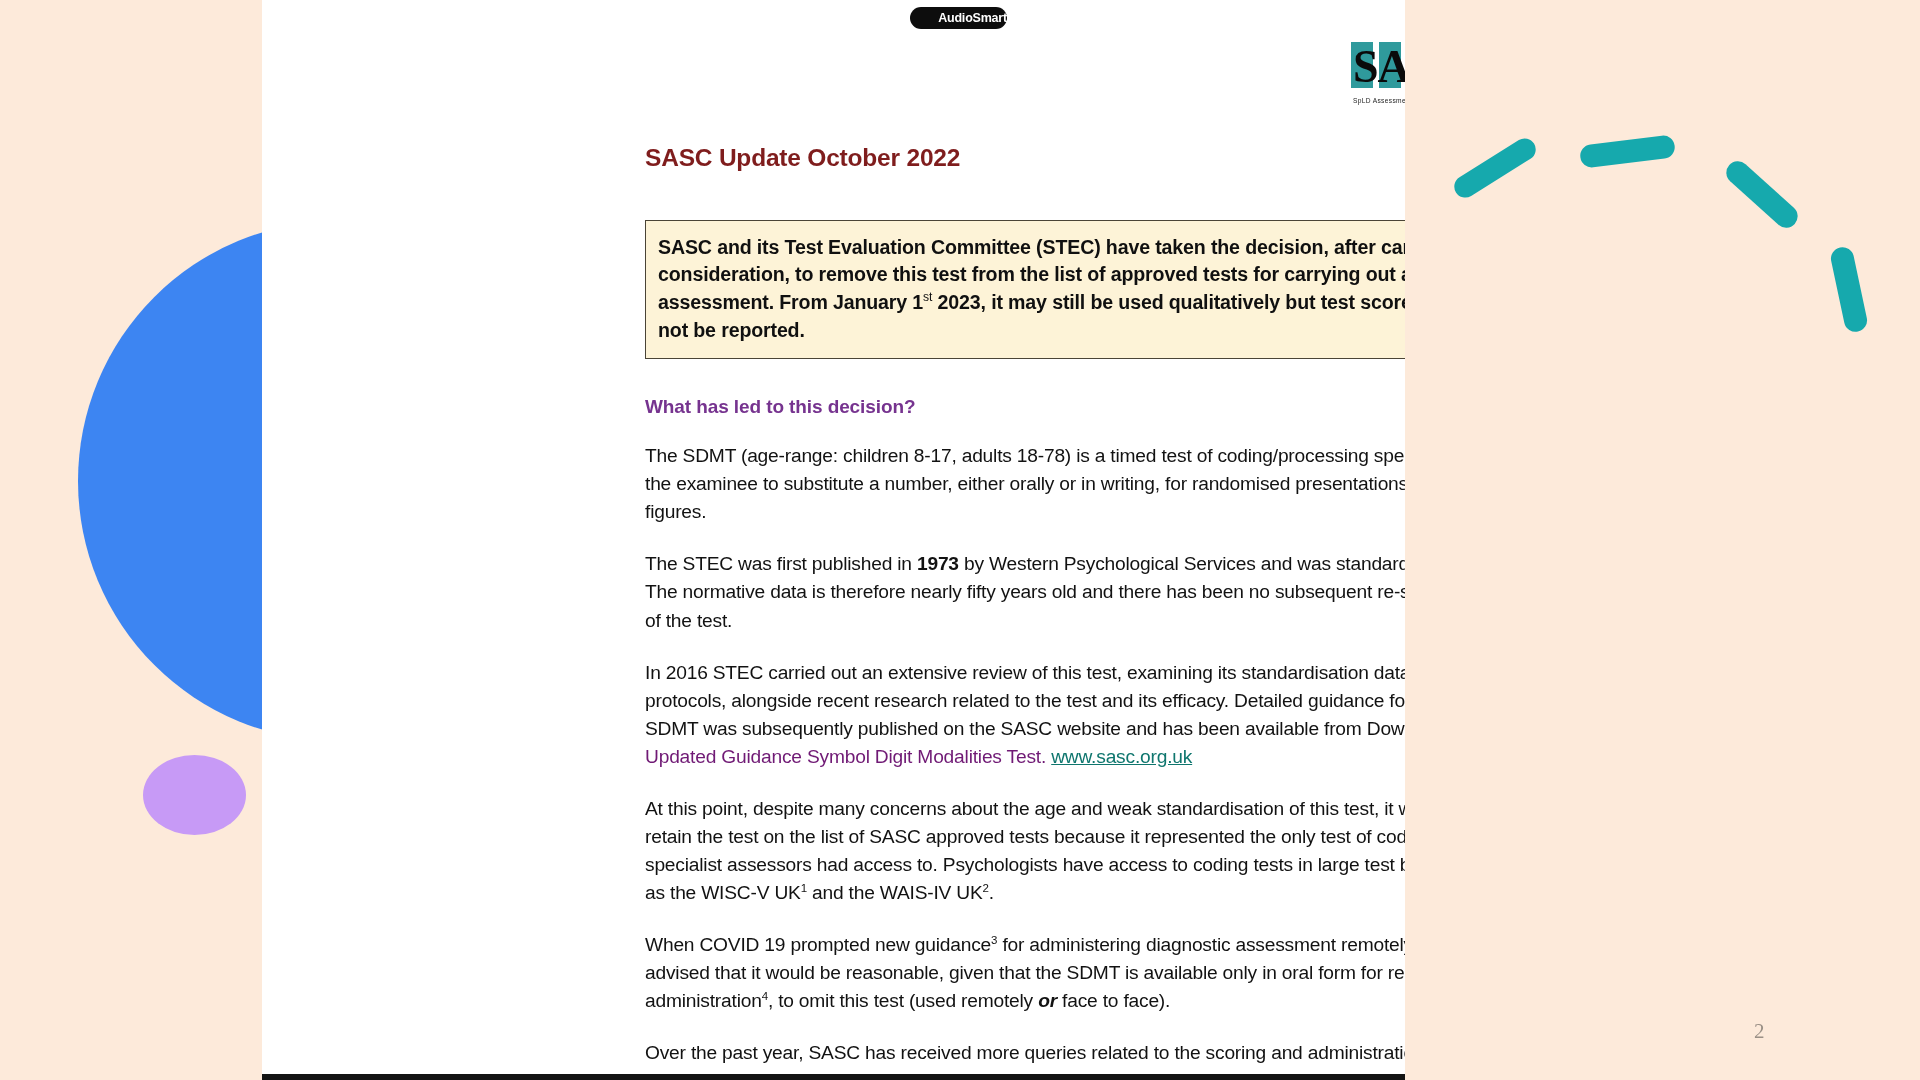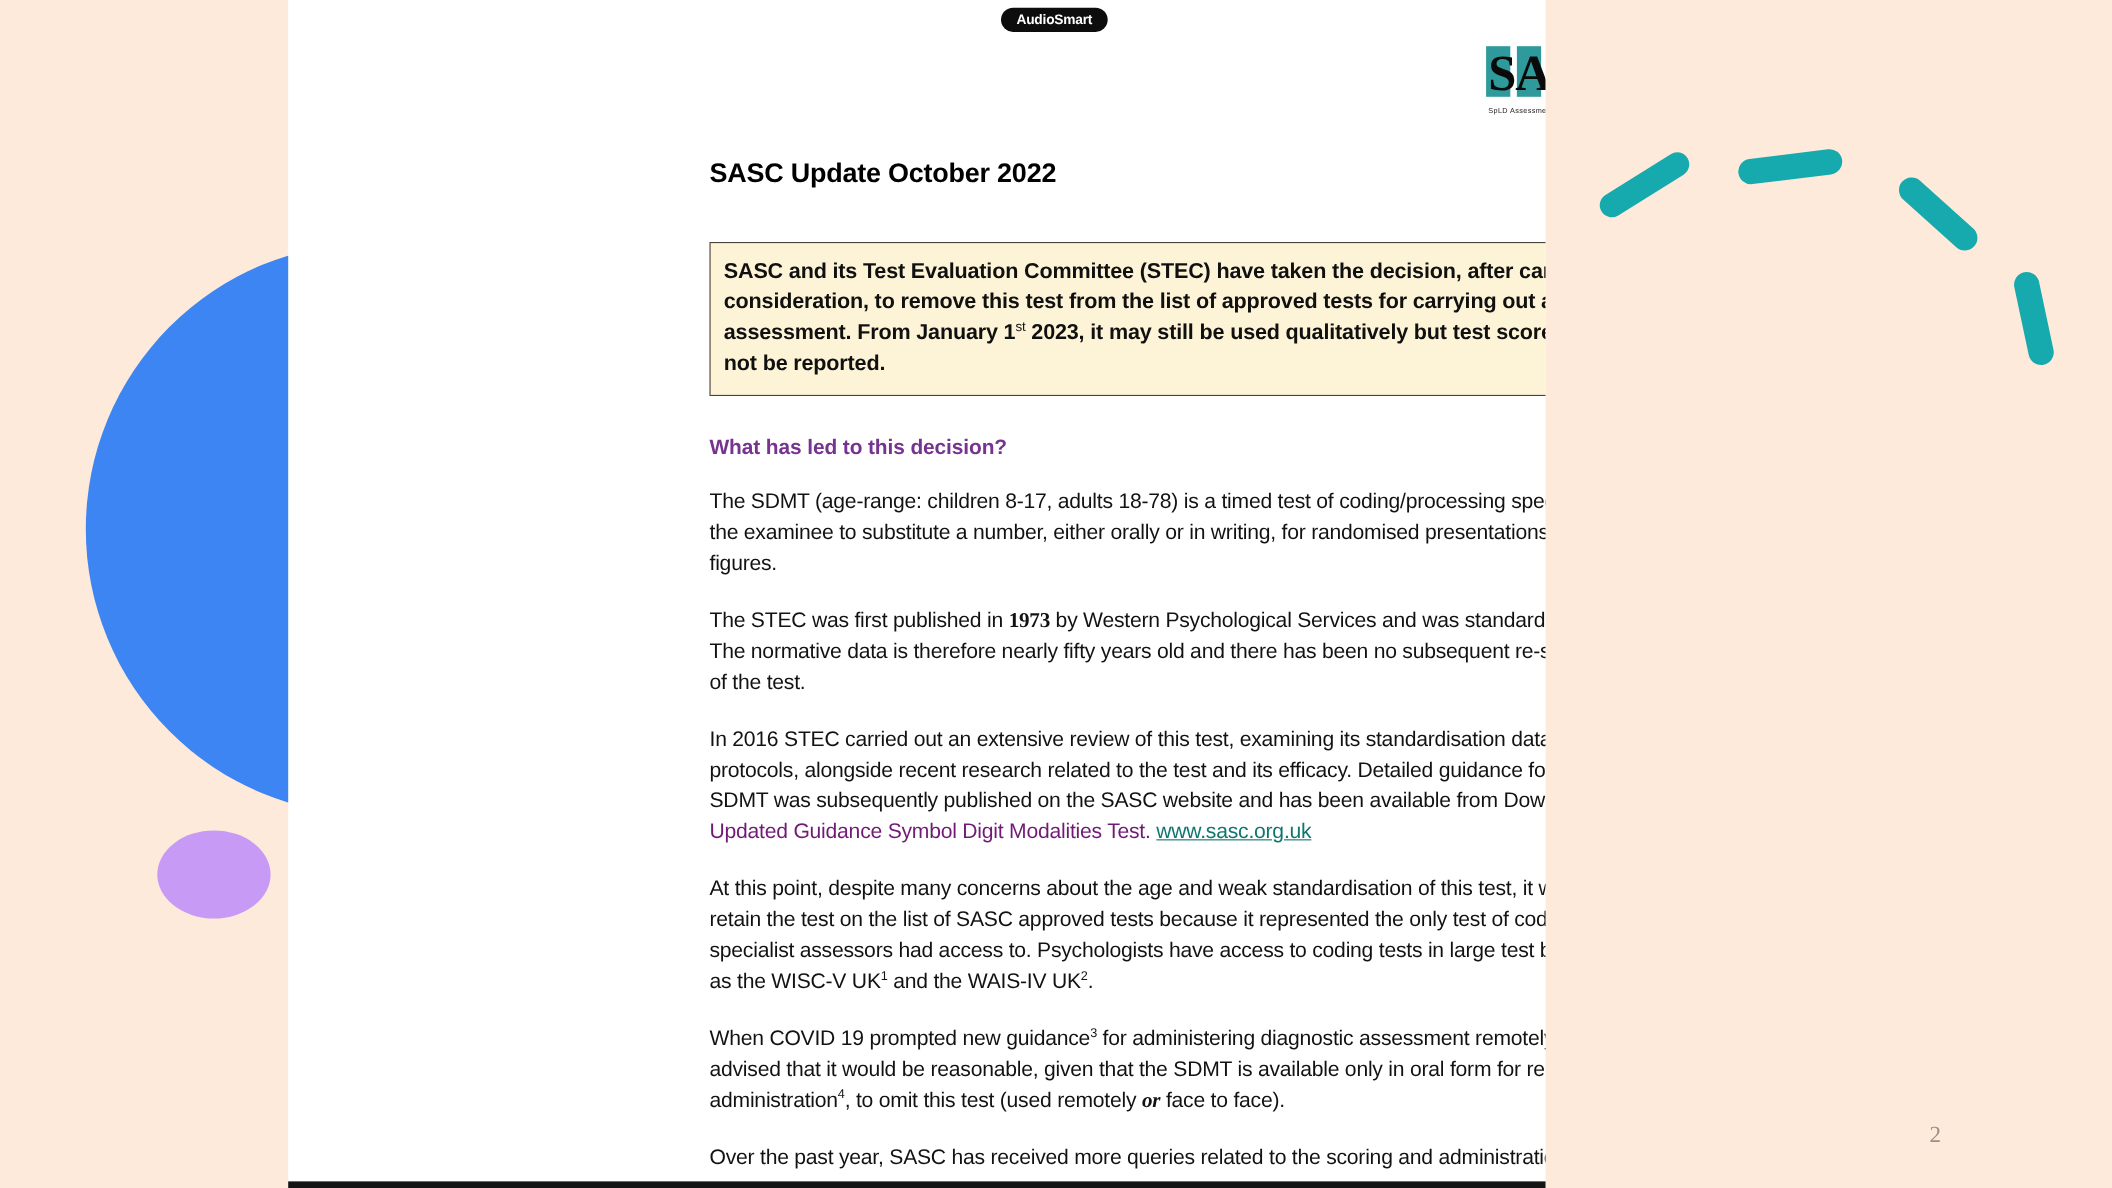--- a/index.html
+++ b/index.html
@@ -84,21 +84,21 @@
     width: 97px;
     height: 22px;
     background: #0d0d0d;
     border-radius: 11px;
     color: #ffffff;
     font-size: 12.5px;
     font-weight: bold;
     letter-spacing: -0.2px;
     display: flex;
     align-items: center;
-    justify-content: center;
+    justify-content: flex-end;
     z-index: 6;
   }
 
   
   #sasc-logo {
     position: absolute;
     left: 1085px;
     top: 38px;
     width: 190px;
     height: 72px;
@@ -108,21 +108,21 @@
   #content {
     position: absolute;
     left: 383px;
     top: 142px;
     width: 893px;
   }
 
   .doc-title {
     font-size: 24.5px;
     font-weight: bold;
-    color: #000000;
+    color: #7f1d1d;
     line-height: 1.30;
     letter-spacing: -0.2px;
   }
 
   #callout-box {
     margin-top: 46px;
     width: 890px;
     background: #fdf3d7;
     border: 1.5px solid #4a4436;
     padding: 13px 14px 14px 12px;
@@ -146,21 +146,21 @@
     letter-spacing: -0.1px;
   }
 
   .body-para {
     margin-top: 24px;
     font-size: 19.2px;
     line-height: 1.46;
     color: #121212;
     letter-spacing: -0.2px;
   }
-  .body-para b { font-weight: bold; font-family: Liberation Serif, serif; }
+  .body-para b { font-weight: bold; }
   .body-para i { font-style: italic; }
   .body-para sup { font-size: 0.60em; vertical-align: super; }
 
   .link-plain {
     color: #701a75;
     text-decoration: none;
   }
   .link-underline {
     color: #0f766e;
     text-decoration: underline;

